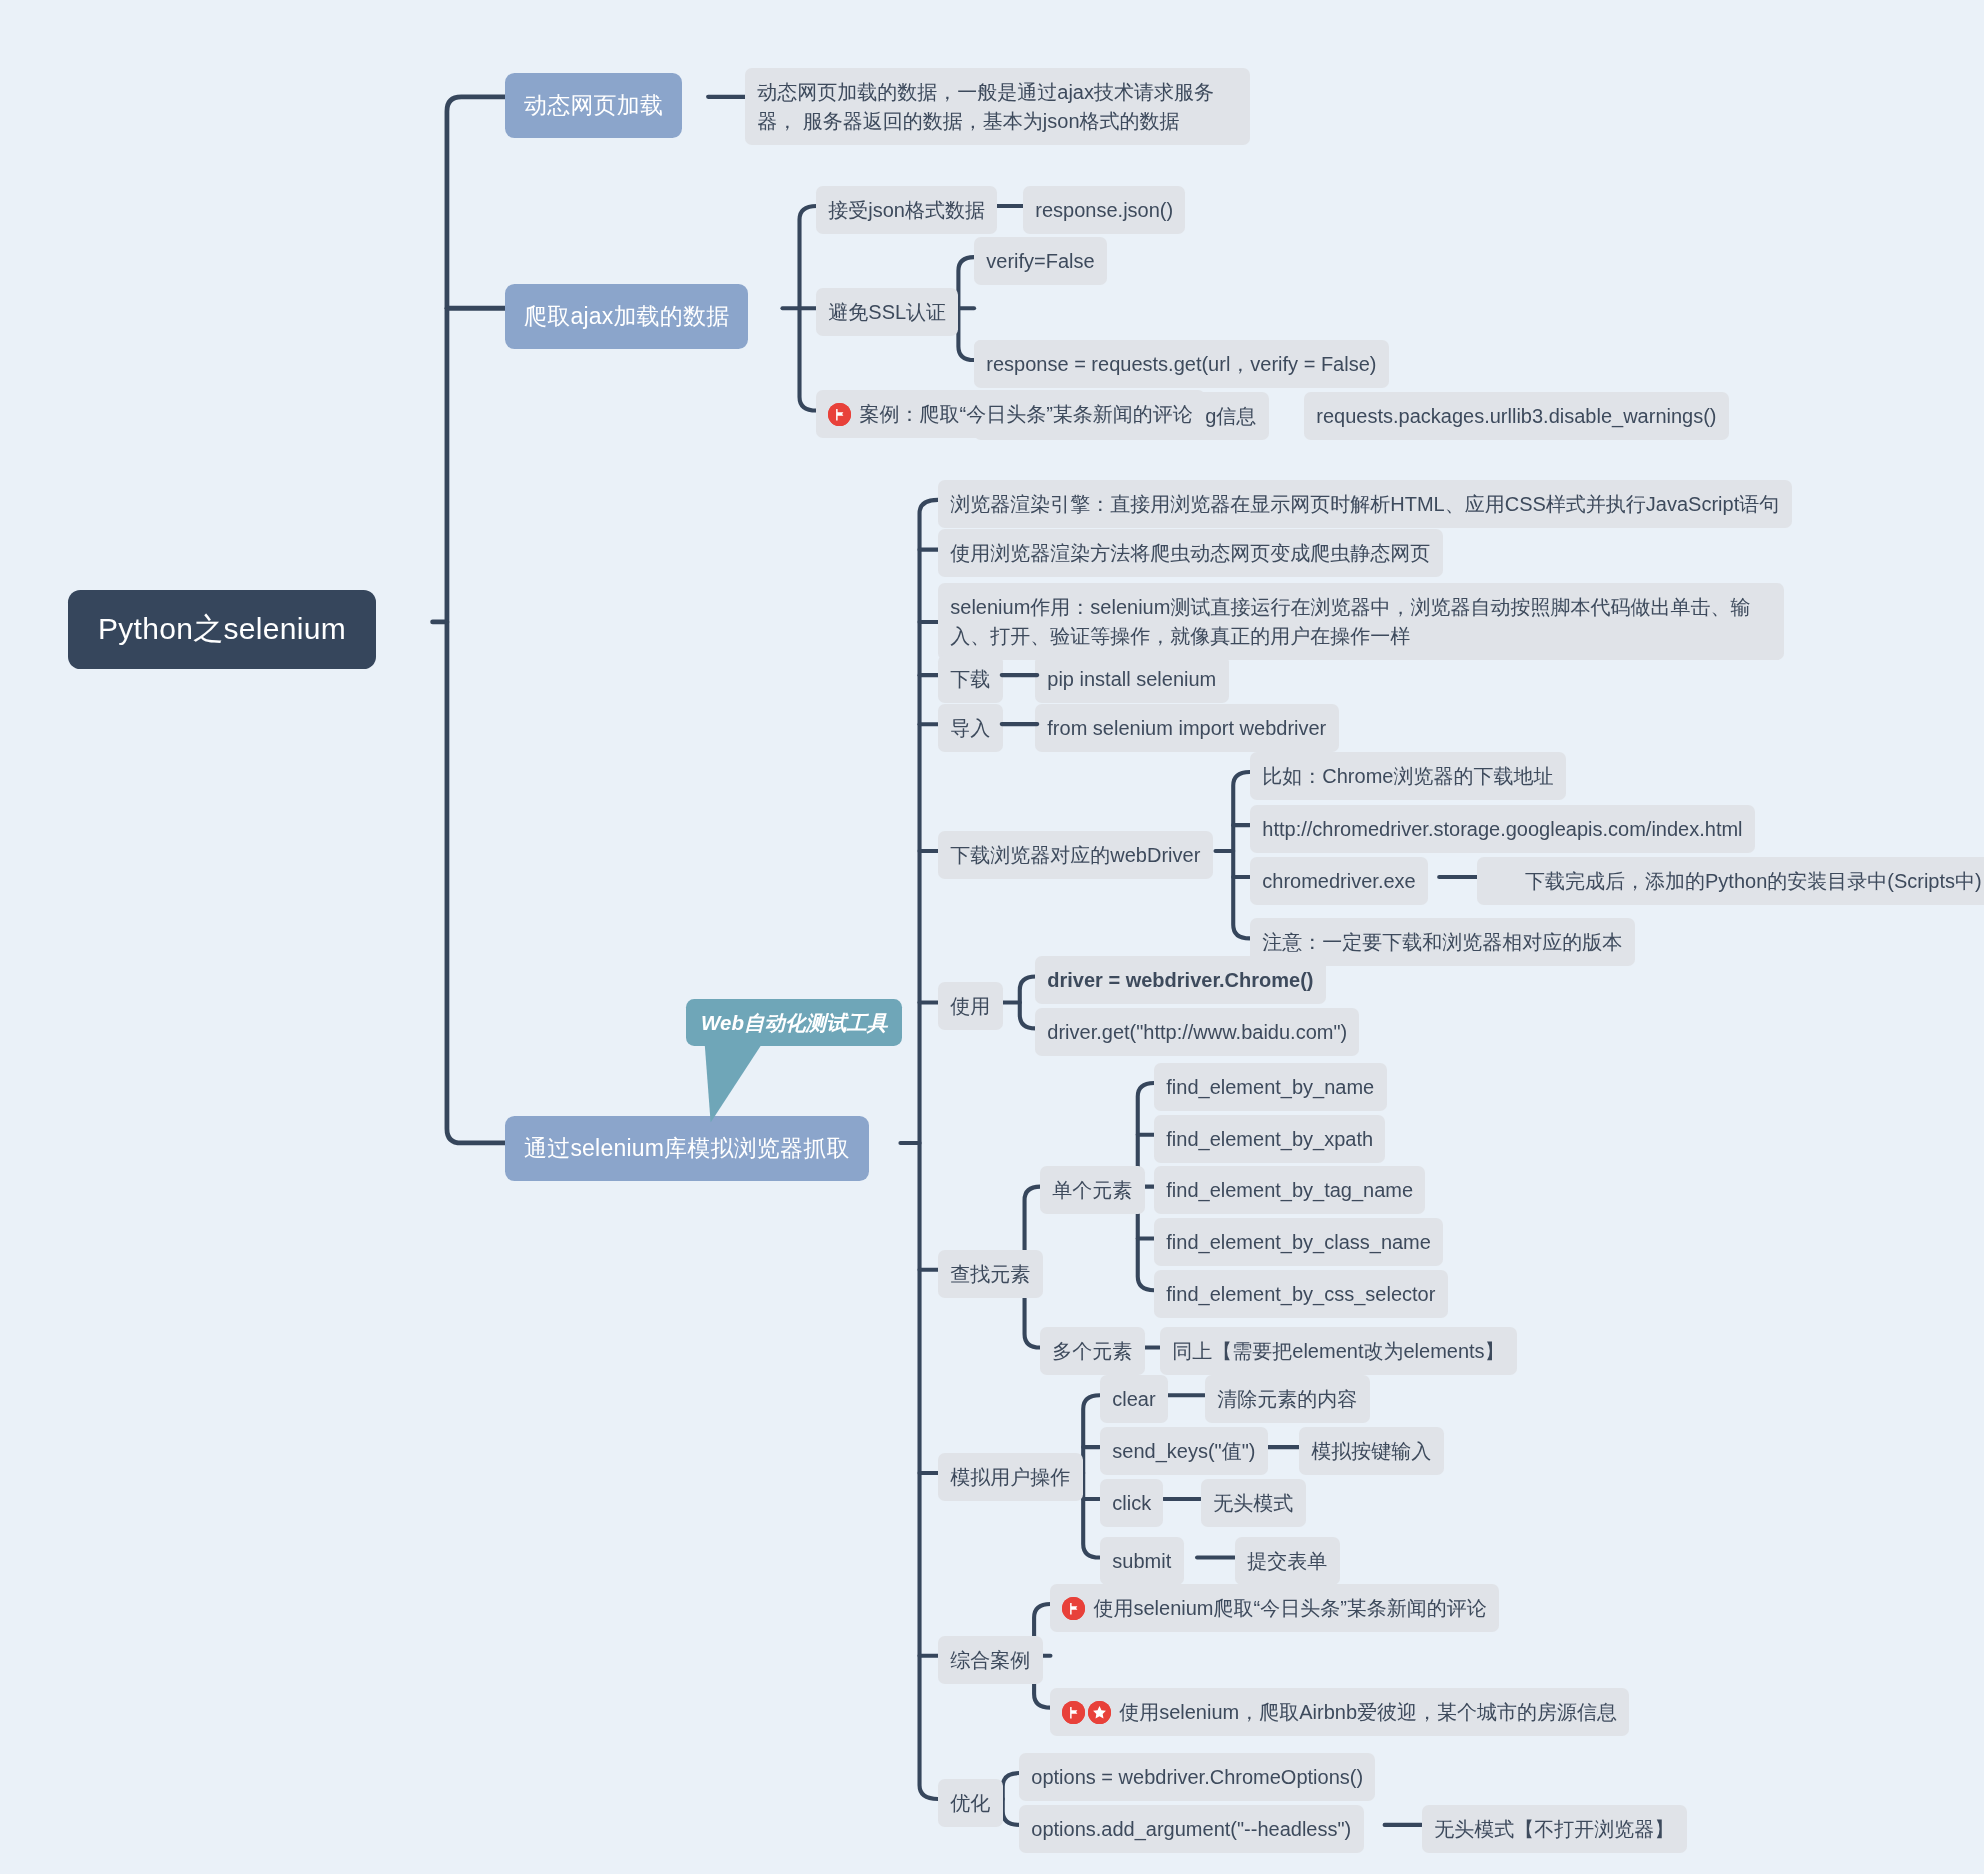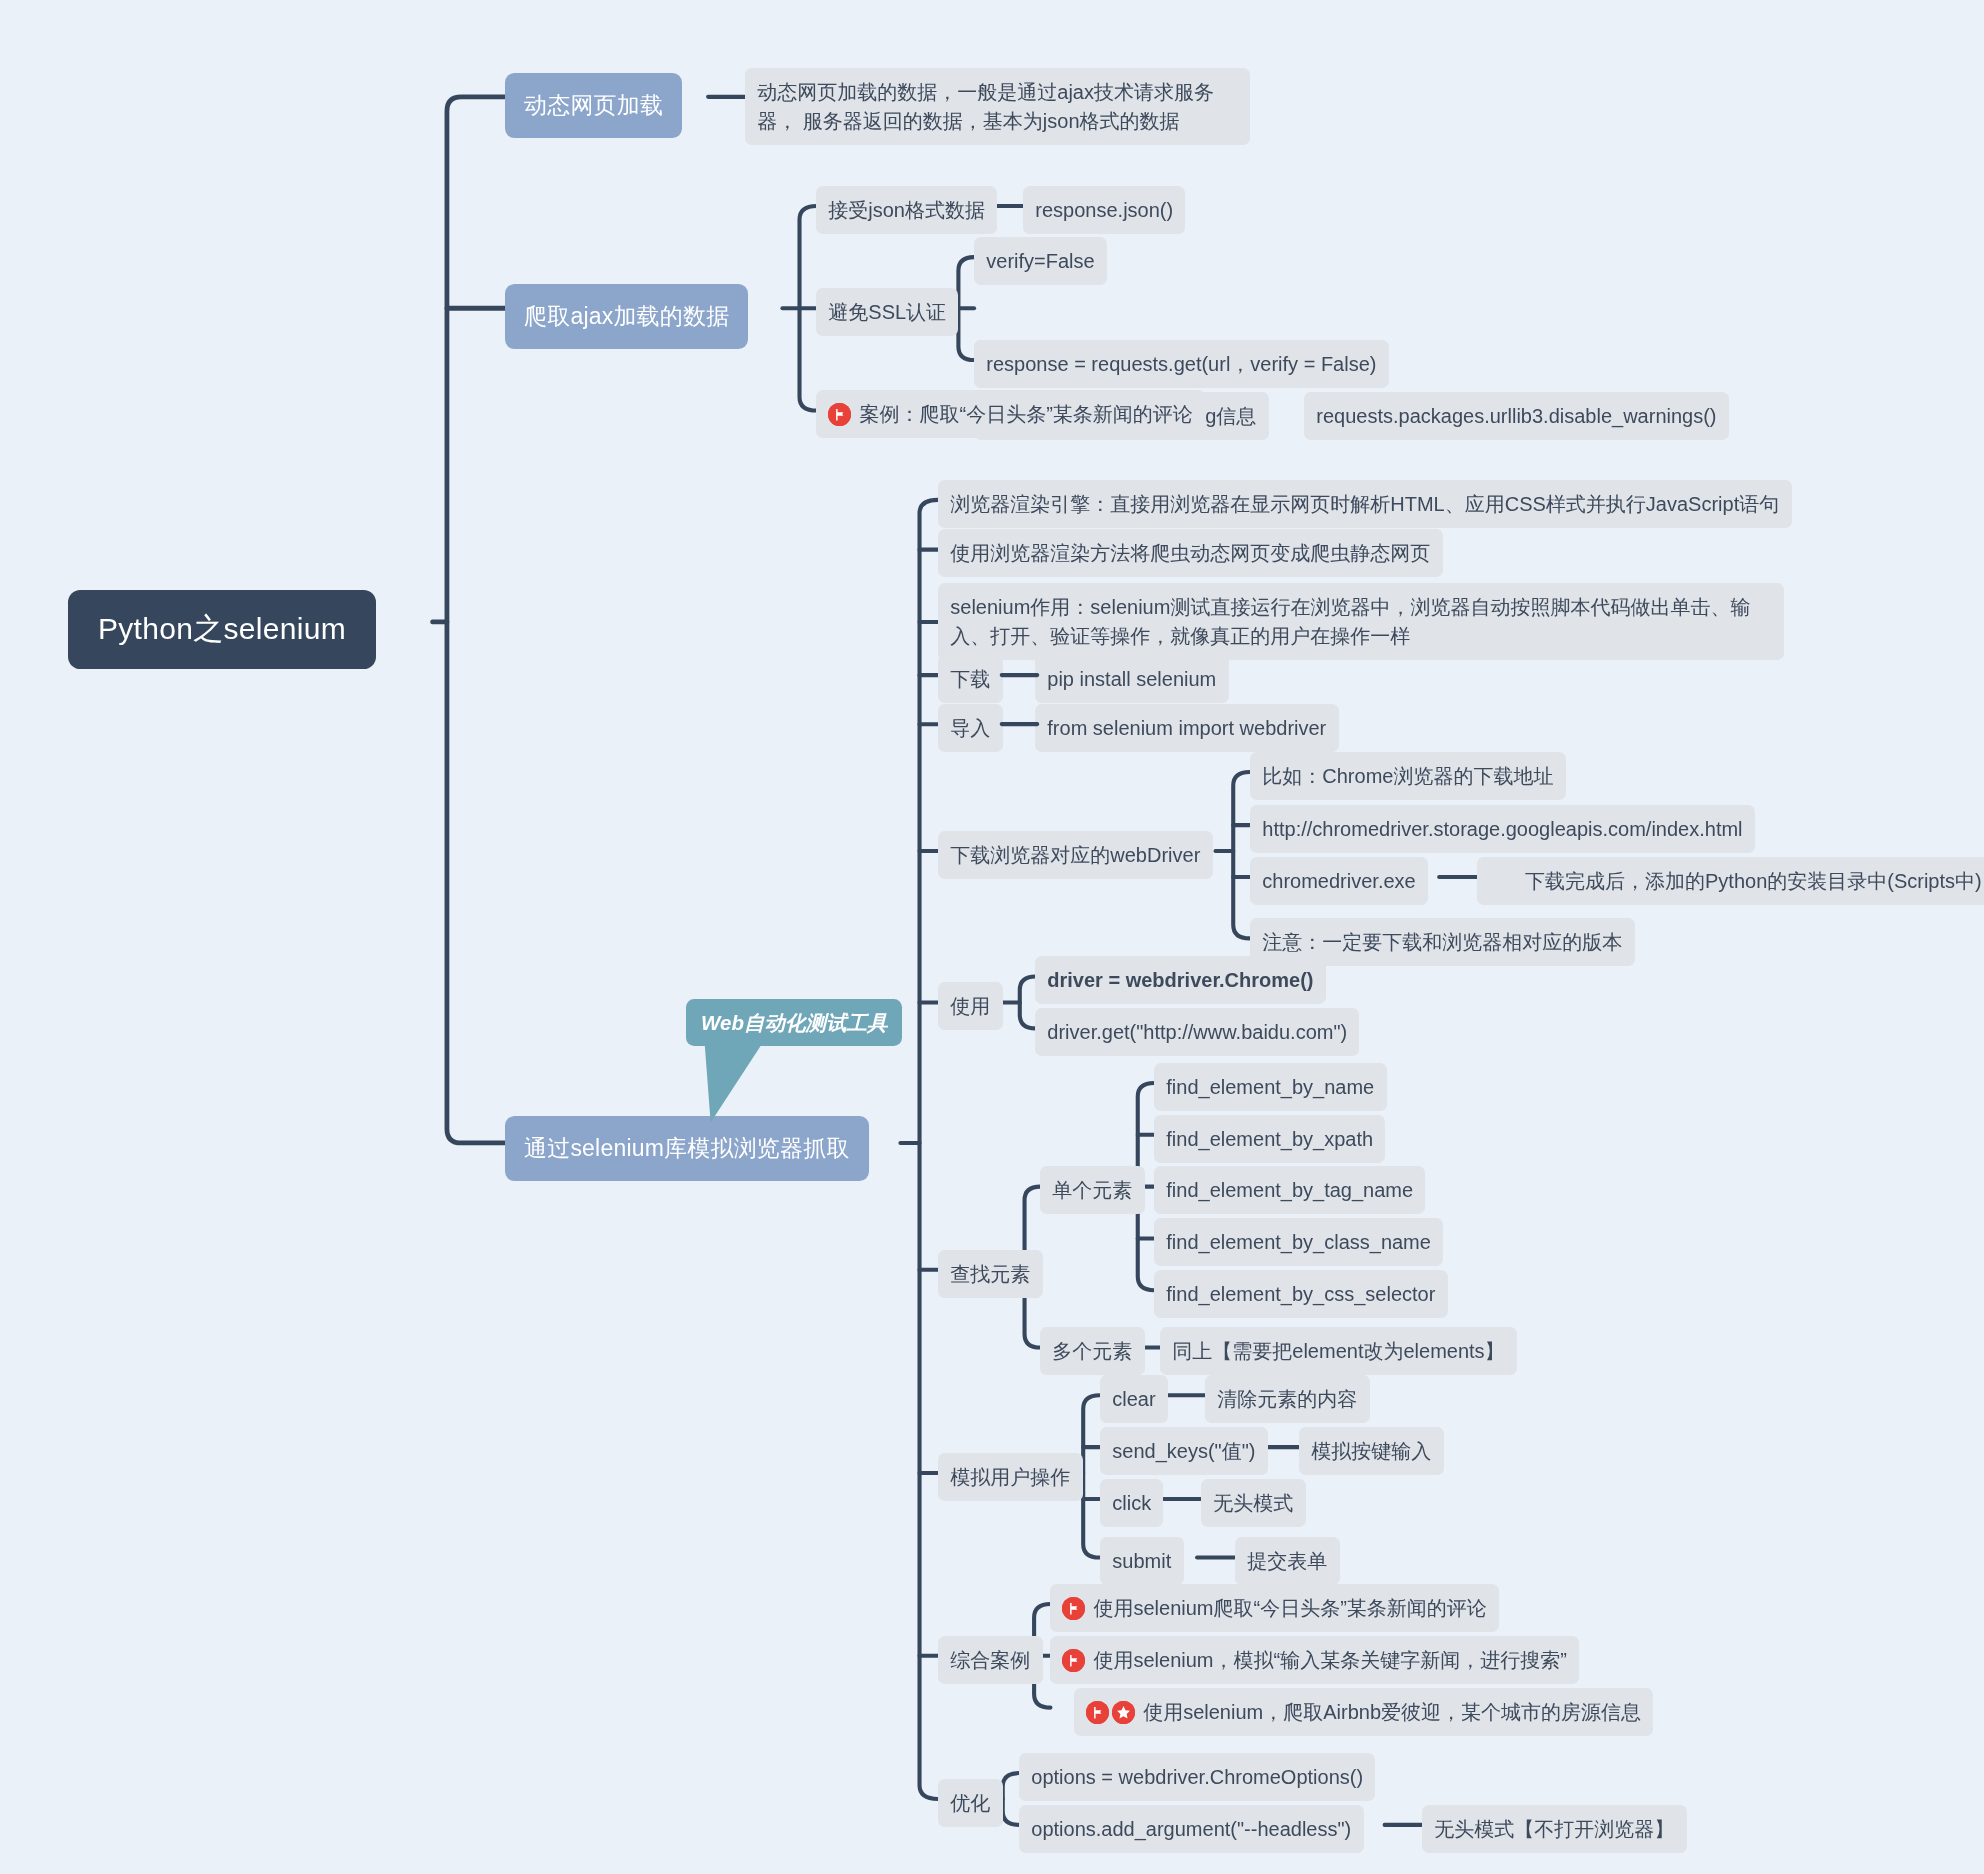--- a/index.html
+++ b/index.html
@@ -358,30 +358,21 @@
   </div>
   <div class="node n-chip" style="left:1050px; top:1584px;">
     <span class="icon-badge">
       <svg width="23" height="23" viewBox="0 0 34 34">
         <circle cx="17" cy="17" r="17" fill="#e8413a"></circle>
         <path d="M12 9 v17 h2.2 v-7 h8.5 l-1.8-2.6 1.8-2.6 h-8.5 v-4.8 z" fill="#ffffff"></path>
       </svg>
     </span>
     <span>使用selenium爬取“今日头条”某条新闻的评论</span>
   </div>
-  <div class="node n-chip" style="left:1050px; top:1636px;">
-    <span class="icon-badge">
-      <svg width="23" height="23" viewBox="0 0 34 34">
-        <circle cx="17" cy="17" r="17" fill="#e8413a"></circle>
-        <path d="M12 9 v17 h2.2 v-7 h8.5 l-1.8-2.6 1.8-2.6 h-8.5 v-4.8 z" fill="#ffffff"></path>
-      </svg>
-    </span>
-    <span>使用selenium，模拟“输入某条关键字新闻，进行搜索”</span>
-  </div>
-  <div class="node n-chip" style="left:1050px; top:1688px;margin-left:24px;">
+  <div class="node n-chip" style="left:1050px; top:1688px;">
     <span class="icon-badge gap2">
       <svg width="23" height="23" viewBox="0 0 34 34">
         <circle cx="17" cy="17" r="17" fill="#e8413a"></circle>
         <path d="M12 9 v17 h2.2 v-7 h8.5 l-1.8-2.6 1.8-2.6 h-8.5 v-4.8 z" fill="#ffffff"></path>
       </svg>
     </span>
     <span class="icon-badge">
       <svg width="23" height="23" viewBox="0 0 34 34">
         <circle cx="17" cy="17" r="17" fill="#e8413a"></circle>
         <path d="M17 7.5 l2.9 6.1 6.6 .9 -4.8 4.6 1.2 6.6 -5.9 -3.2 -5.9 3.2 1.2 -6.6 -4.8 -4.6 6.6 -.9 z" fill="#ffffff"></path>

